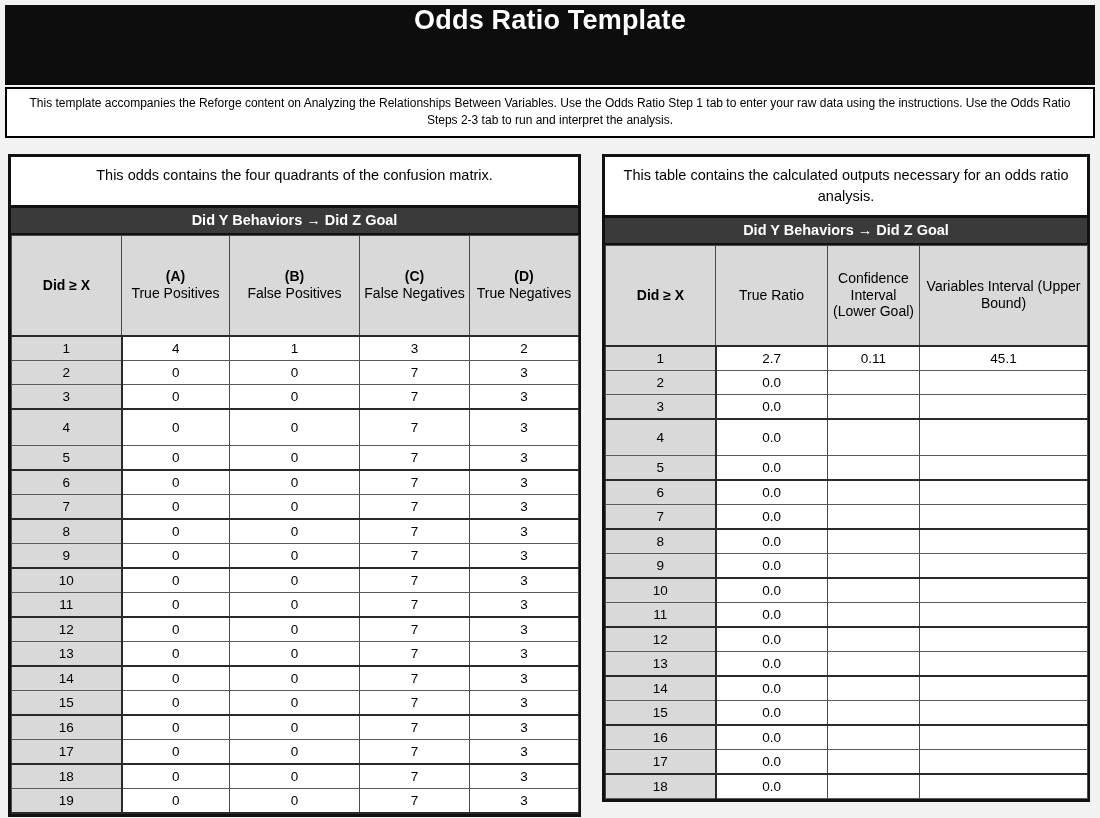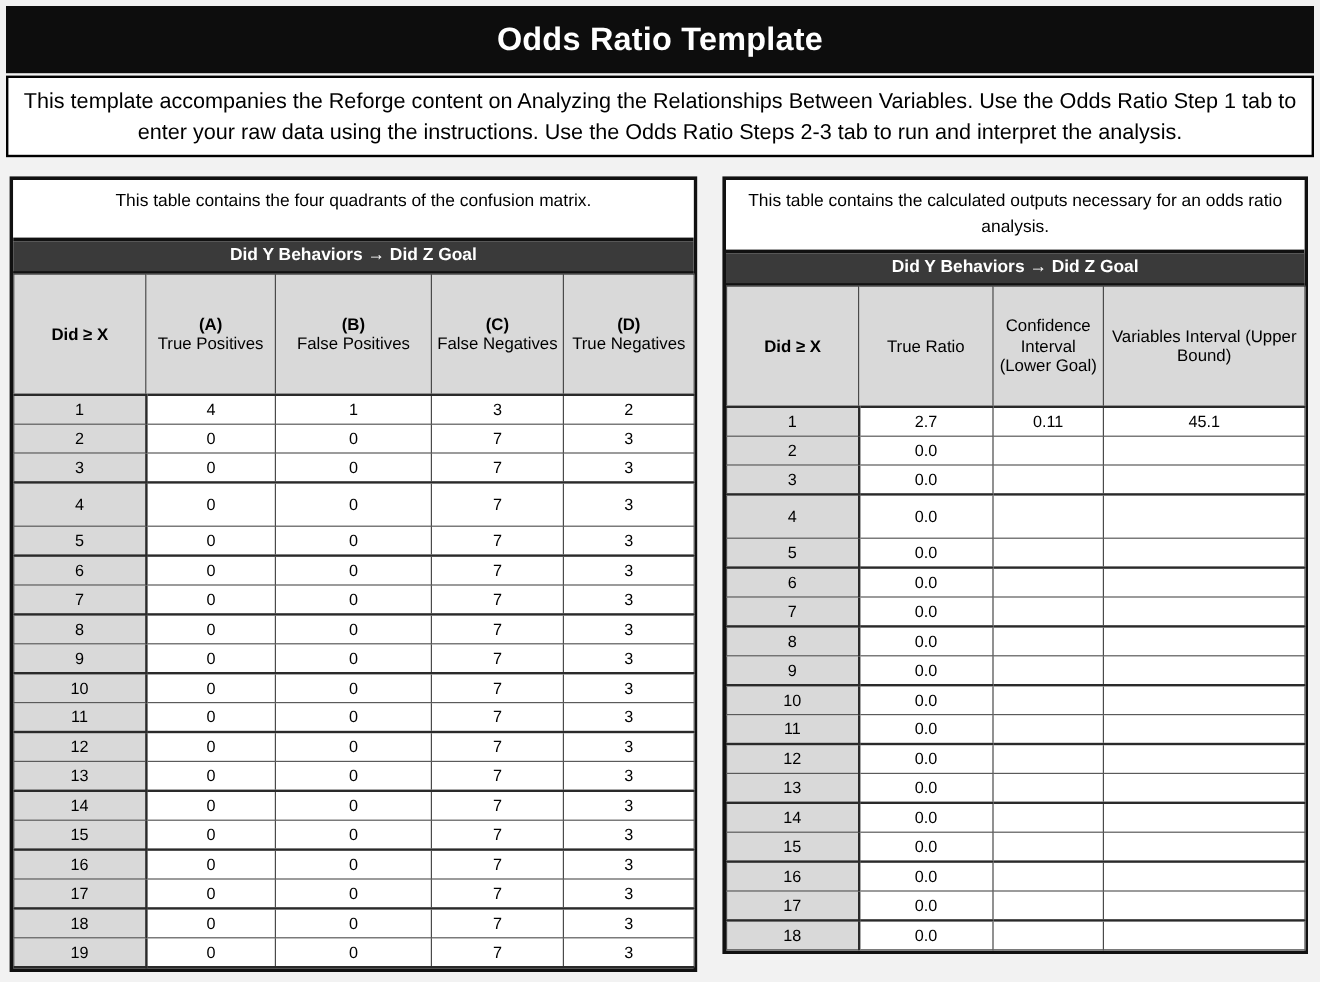--- a/index.html
+++ b/index.html
@@ -11,41 +11,41 @@
     height: 818px;
     background: #f2f2f2;
     font-family: "Liberation Sans", sans-serif;
     color: #000;
     overflow: hidden;
   }
 
   
   .banner {
     margin: 5px 5px 0 5px;
-    height: 56px;
+    height: 80px;
     background: #0d0d0d;
     display: flex;
-    align-items: center;
+    align-items: flex-start;
     justify-content: center;
   }
   .banner-title {
     color: #ffffff;
     font-size: 27px;
     font-weight: bold;
     letter-spacing: 0.2px;
   }
 
   
   .intro {
     margin: 2px 5px 0 5px;
     background: #ffffff;
     border: 2px solid #000;
     padding: 6px 10px;
     text-align: center;
-    font-size: 18px;
+    font-size: 12px;
     line-height: 1.45;
   }
 
   
   .panels {
     margin-top: 16px;
     display: flex;
     align-items: flex-start;
     gap: 0;
     padding: 0 4px;
@@ -151,21 +151,21 @@
 
 <div class="banner">
   <div class="banner-title">Odds Ratio Template</div>
 </div>
 
 <div class="intro">This template accompanies the Reforge content on Analyzing the Relationships Between Variables. Use the Odds Ratio Step 1 tab to enter your raw data using the instructions. Use the Odds Ratio Steps 2-3 tab to run and interpret the analysis.</div>
 
 <div class="panels">
 
   <div class="panel panel-left">
-    <div class="panel-sub">This table contains the four quadrants of the confusion matrix.</div>
+    <div class="panel-sub">This odds contains the four quadrants of the confusion matrix.</div>
     <div class="group-bar">Did Y Behaviors → Did Z Goal</div>
     <table class="grid tbl-left">
       <colgroup>
         <col class="c0">
           <col class="c1">
           <col class="c2">
           <col class="c3">
           <col class="c4">
       </colgroup>
       <thead>

